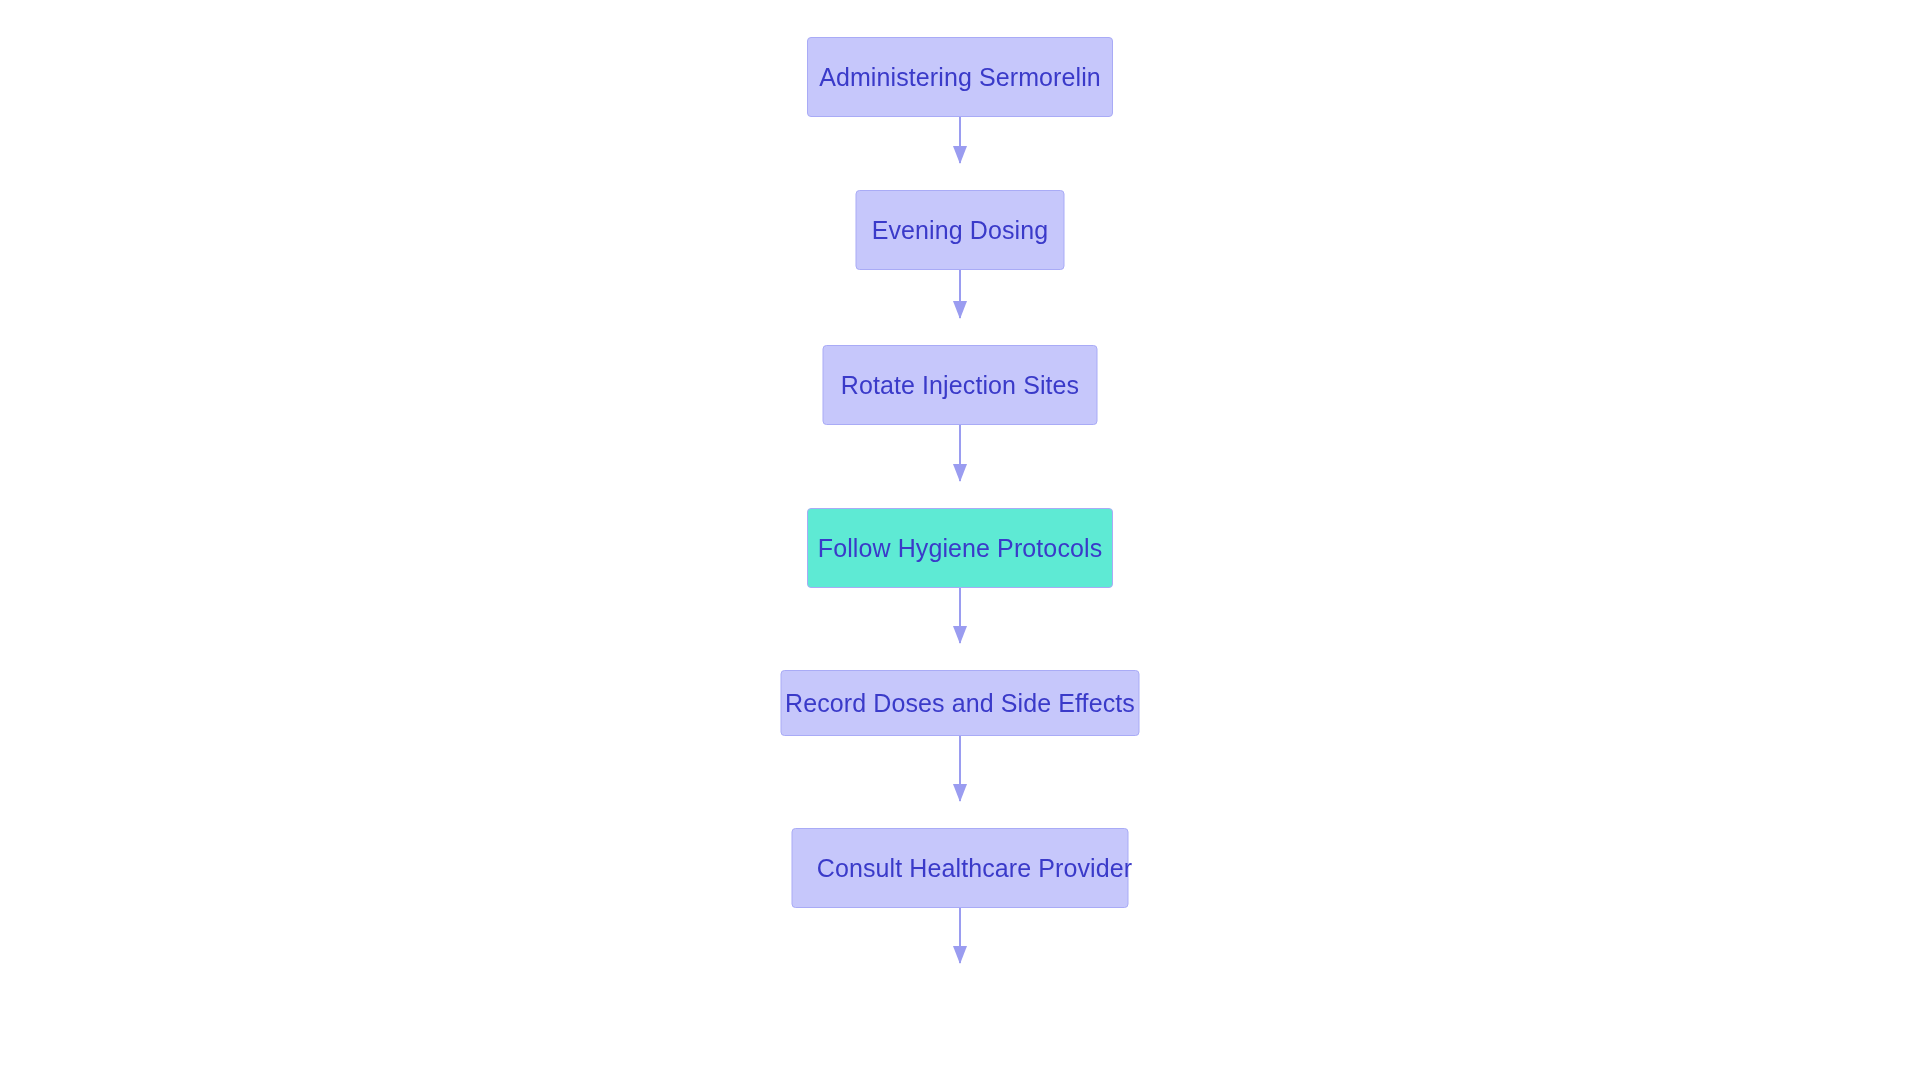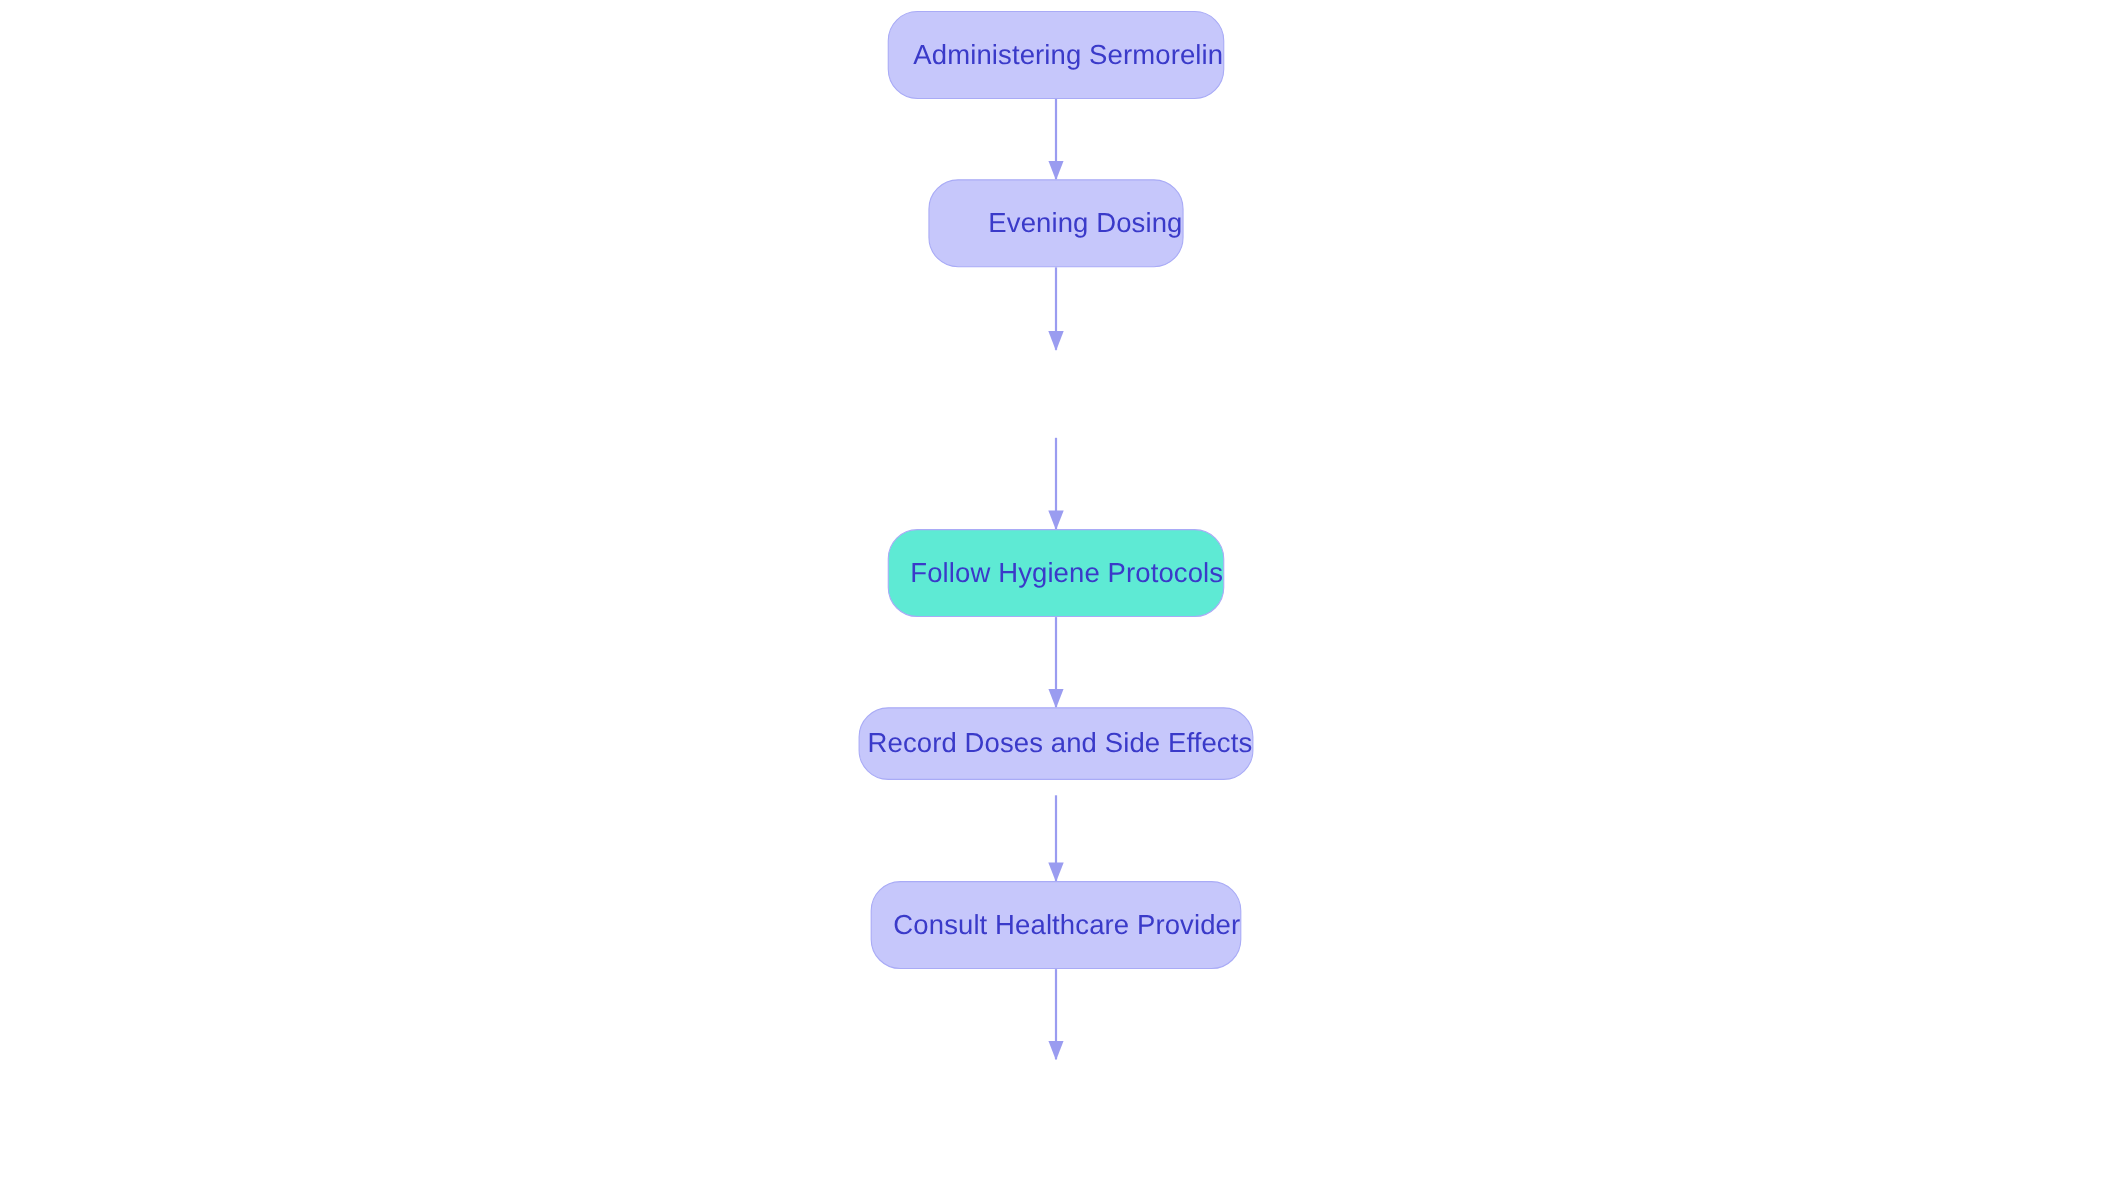--- a/index.html
+++ b/index.html
@@ -42,25 +42,26 @@
     height: 1083px;
     z-index: 2;
   }
 
   .flow-node {
     position: absolute;
     box-sizing: border-box;
     height: 80px;
     display: flex;
     align-items: center;
-    justify-content: flex-end;
+    justify-content: center;
     background: #c6c7fb;
     border: 1.6px solid #a9abf6;
-    border-radius: 27px;
+    border-radius: 4px;
     transform: translateX(-50%);
+    margin-top: 27px;
   }
 
   .flow-node-label {
     color: #3a3ac9;
     font-size: 25px;
     font-weight: 400;
     line-height: 1;
     letter-spacing: 0.1px;
     white-space: nowrap;
     font-family: "Liberation Sans", "DejaVu Sans", sans-serif;
@@ -84,22 +85,25 @@
         <line x1="960" y1="561" x2="960" y2="643" stroke="#9a9cf0" stroke-width="2" marker-end="url(#arrowhead)"></line>
         <line x1="960" y1="723" x2="960" y2="801" stroke="#9a9cf0" stroke-width="2" marker-end="url(#arrowhead)"></line>
         <line x1="960" y1="881" x2="960" y2="963" stroke="#9a9cf0" stroke-width="2" marker-end="url(#arrowhead)"></line>
       </g>
   </svg>
 
   <div id="node-layer">
       <div class="flow-node" style="left: 960px; top: 10px; width: 306px; height: 80px; background: rgb(198, 199, 251); border-color: rgb(169, 171, 246);">
         <span class="flow-node-label" style="color: rgb(58, 58, 201);">Administering Sermorelin</span>
       </div>
-      <div class="flow-node" style="left: 960px; top: 163px; width: 232px; height: 80px; background: rgb(198, 199, 251); border-color: rgb(169, 171, 246);">
+      <div class="flow-node" style="left: 960px; top: 163px; width: 209px; height: 80px; background: rgb(198, 199, 251); border-color: rgb(169, 171, 246);">
         <span class="flow-node-label" style="color: rgb(58, 58, 201);">Evening Dosing</span>
+      </div>
+      <div class="flow-node" style="left: 960px; top: 318px; width: 275px; height: 80px; background: rgb(198, 199, 251); border-color: rgb(169, 171, 246);">
+        <span class="flow-node-label" style="color: rgb(58, 58, 201);">Rotate Injection Sites</span>
       </div>
       <div class="flow-node" style="left: 960px; top: 481px; width: 306px; height: 80px; background: #5eead4; border-color: rgb(169, 171, 246);">
         <span class="flow-node-label" style="color: rgb(58, 58, 201);">Follow Hygiene Protocols</span>
       </div>
       <div class="flow-node" style="left: 960px; top: 643px; width: 359px; height: 66px; background: rgb(198, 199, 251); border-color: rgb(169, 171, 246);">
         <span class="flow-node-label" style="color: rgb(58, 58, 201);">Record Doses and Side Effects</span>
       </div>
       <div class="flow-node" style="left: 960px; top: 801px; width: 337px; height: 80px; background: rgb(198, 199, 251); border-color: rgb(169, 171, 246); padding-left: 29px;">
         <span class="flow-node-label" style="color: rgb(58, 58, 201);">Consult Healthcare Provider</span>
       </div>

